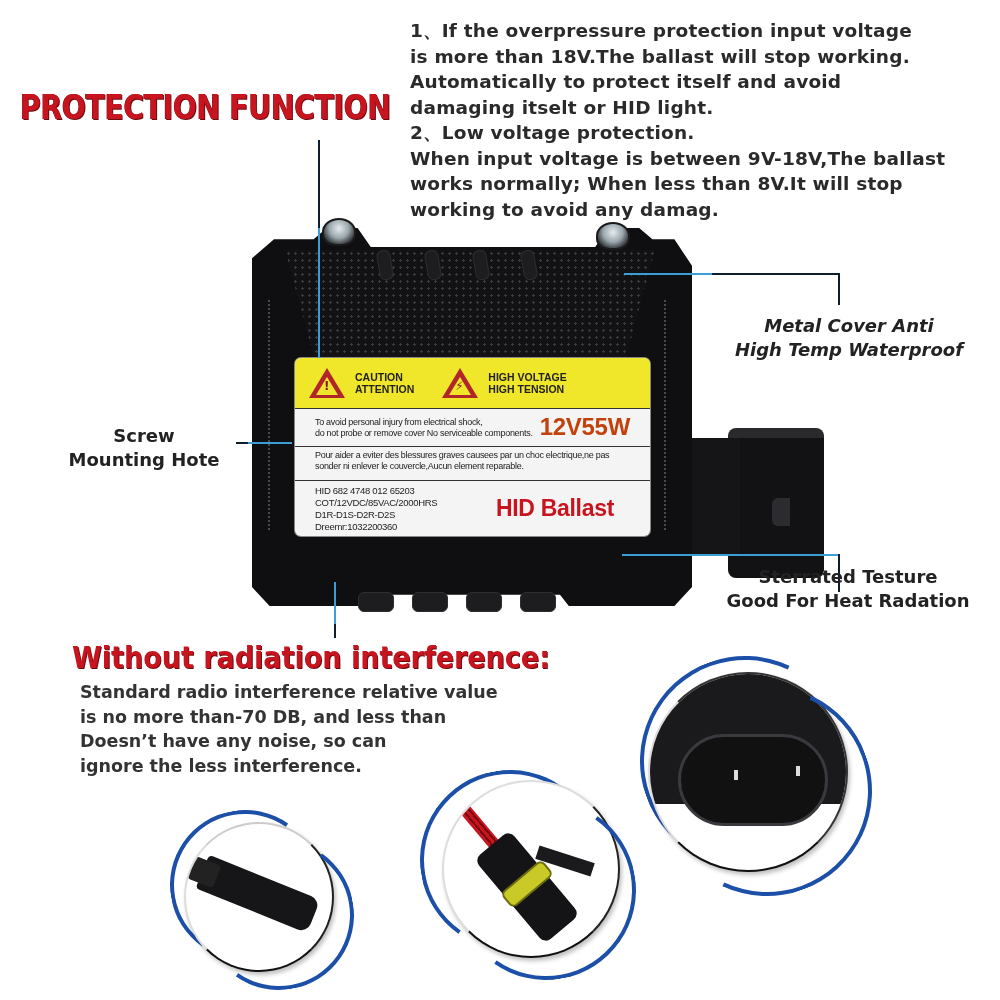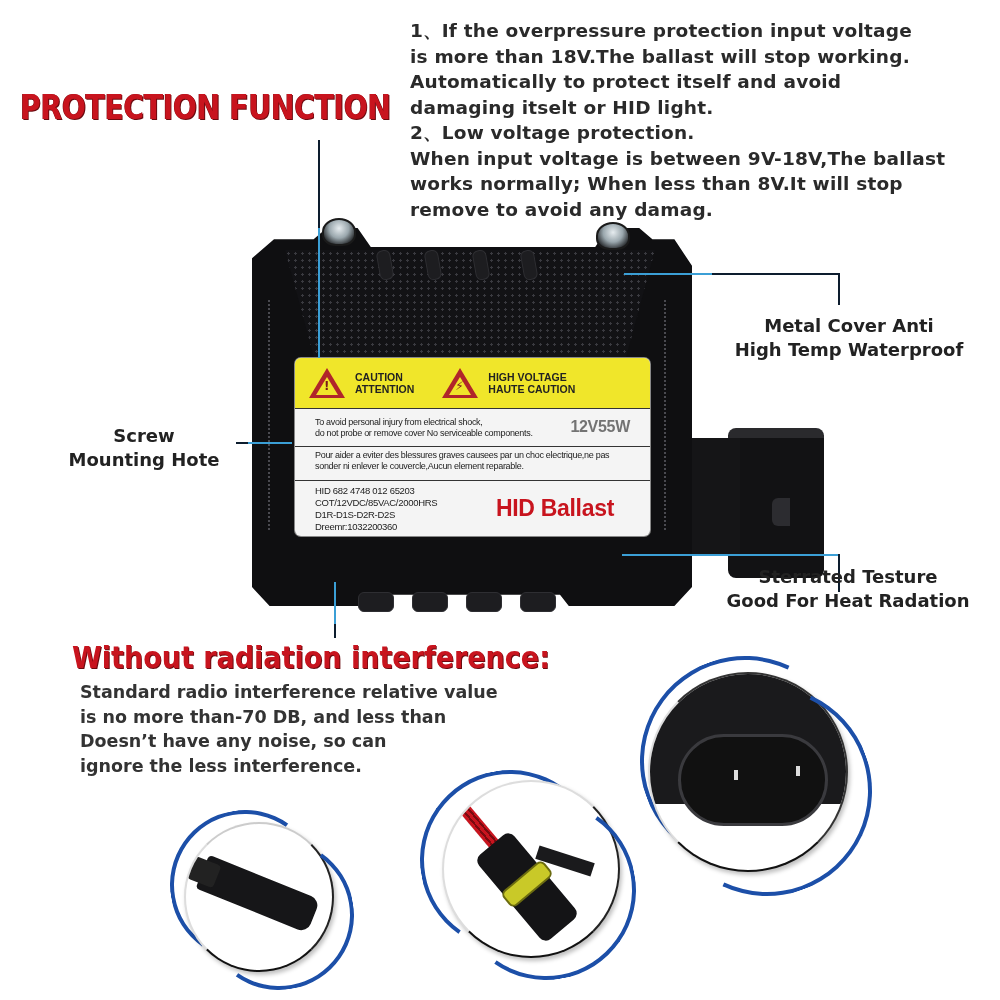--- a/index.html
+++ b/index.html
@@ -81,21 +81,21 @@
       font-family: "Liberation Sans", sans-serif; font-weight: bold; font-size: 10.5px; line-height: 12px;
       color: #222;
     }
     .sticker-row {
       border-top: 1px solid #333;
       font-family: "Liberation Sans", sans-serif; font-size: 9px; line-height: 10.5px;
       color: #222; padding: 3px 20px;
       letter-spacing: -0.3px;
     }
     .sticker-row-1 { display: flex; align-items: center; justify-content: space-between; height: 38px; }
-    .watt { font-family: "Liberation Sans", sans-serif; font-weight: bold; font-size: 16px; color: #737373; }
+    .watt { font-family: "Liberation Sans", sans-serif; font-weight: bold; font-size: 24px; color: #c2410c; }
     .sticker-row-2 { height: 34px; }
     .sticker-row-3 { display: flex; align-items: center; justify-content: space-between; height: 56px; padding-top: 3px; }
     .sticker-spec { font-size: 9.5px; line-height: 12px; }
     .hid-ballast { font-family: "Liberation Sans", sans-serif; font-weight: bold; font-size: 23px; color: #c8141e; padding-right: 16px; }
 
     
     .radiation-title {
       left: 72px; top: 640px;
       font-weight: bold; font-size: 30px; color: #c8141e; white-space: nowrap;
       transform: scaleX(0.9); transform-origin: left top;
@@ -124,21 +124,21 @@
 <div class="abs headline-protect">PROTECTION FUNCTION</div>
 
 <div class="abs protect-desc">
   <div>1、If the overpressure protection input voltage</div>
   <div>is more than 18V.The ballast will stop working.</div>
   <div>Automatically to protect itself and avoid</div>
   <div>damaging itselt or HID light.</div>
   <div>2、Low voltage protection.</div>
   <div>When input voltage is between 9V-18V,The ballast</div>
   <div>works normally;  When less than 8V.It will stop</div>
-  <div>remove to avoid any damag.</div>
+  <div>working to avoid any damag.</div>
 </div>
 
 <div class="abs" style="left:0;top:0;width:1000px;height:1000px;">
 
   <div class="abs connector-block" style="left:728px; top:428px;"></div>
   <div class="abs" style="left:690px; top:438px; width:50px; height:118px; background:#151517;"></div>
   <div class="abs" style="left:772px; top:498px; width:18px; height:28px; background:#2c2c30; border-radius:6px 0 0 6px;"></div>
 
   <div class="abs" style="left:252px; top:228px; width:440px; height:378px; background:#0f0f11; border-radius:16px;
               clip-path: polygon(0 8%, 5% 3%, 14% 3%, 17% 0, 24% 0, 27% 5%, 78% 5%, 81% 0, 88% 0, 91% 3%, 96% 3%, 100% 10%, 100% 95%, 96% 100%, 72% 100%, 70% 97%, 30% 97%, 28% 100%, 4% 100%, 0 95%);"></div>
@@ -171,21 +171,21 @@
       </div>
     <div class="sticker-caption">
       <div>CAUTION</div>
       <div>ATTENTION</div>
     </div>
     <div class="warn-tri" style="margin-left:18px;">
         <span style="left:-5px;">⚡</span>
       </div>
     <div class="sticker-caption">
       <div>HIGH VOLTAGE</div>
-      <div>HAUTE CAUTION</div>
+      <div>HIGH TENSION</div>
     </div>
   </div>
   <div class="sticker-row sticker-row-1">
     <div>
       <div>To avoid personal injury from electrical shock,</div>
       <div>do not probe or remove cover No serviceable components.</div>
     </div>
     <div class="watt">12V55W</div>
   </div>
   <div class="sticker-row sticker-row-2">
@@ -213,21 +213,21 @@
 
 <div class="abs line-dark" style="left:236px; top:442px; width:12px; height:2px;"></div>
 <div class="abs line-blue" style="left:248px; top:442px; width:44px; height:2px;"></div>
 
 <div class="abs line-blue" style="left:622px; top:554px; width:218px; height:2px;"></div>
 <div class="abs line-dark" style="left:838px; top:554px; width:2px; height:38px;"></div>
 
 <div class="abs line-blue" style="left:334px; top:582px; width:2px; height:42px;"></div>
 <div class="abs line-dark" style="left:334px; top:624px; width:2px; height:14px;"></div>
 
-<div class="abs callout" style="left:704px; top:314px; width:290px;">
+<div class="abs callout" style="left:704px; top:314px; width:290px;font-style:italic;">
   <div>Metal Cover Anti</div>
   <div>High Temp Waterproof</div>
 </div>
 <div class="abs callout" style="left:44px; top:424px; width:200px;">
   <div>Screw</div>
   <div>Mounting Hote</div>
 </div>
 <div class="abs callout" style="left:698px; top:565px; width:300px;">
   <div>Sterrated Testure</div>
   <div>Good For Heat Radation</div>

